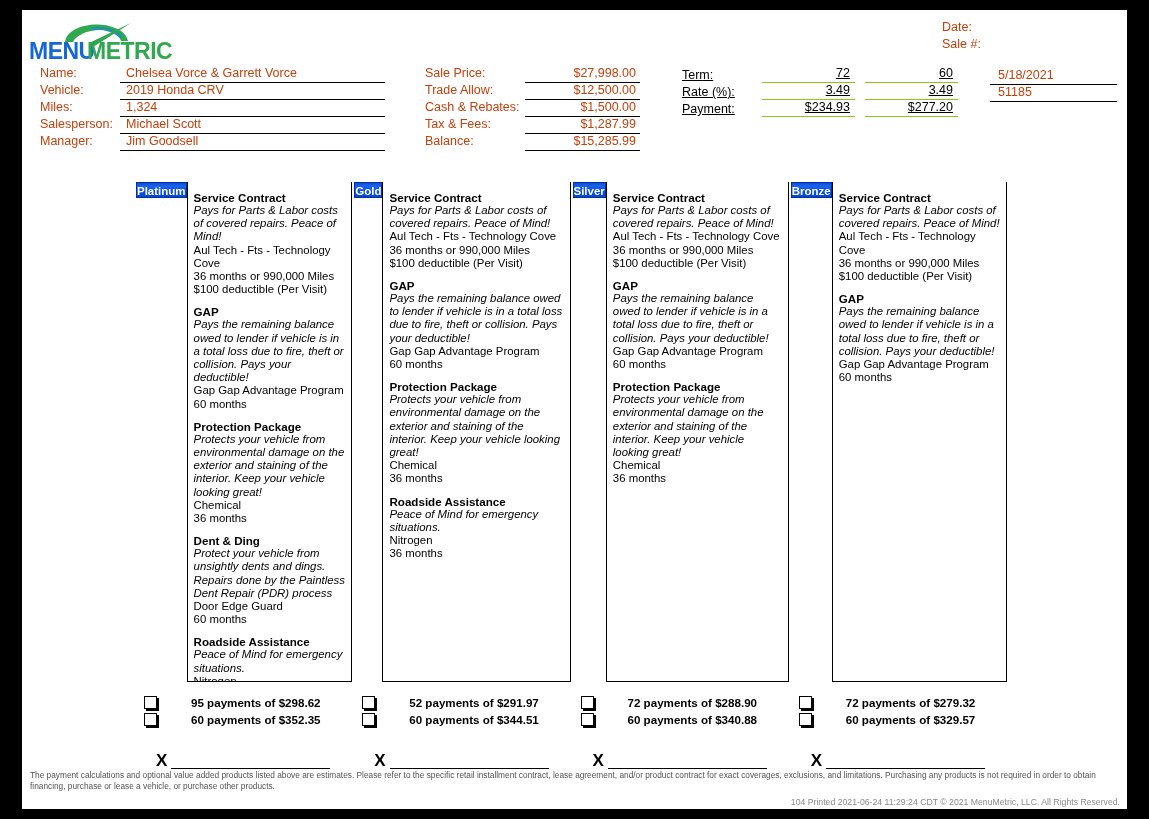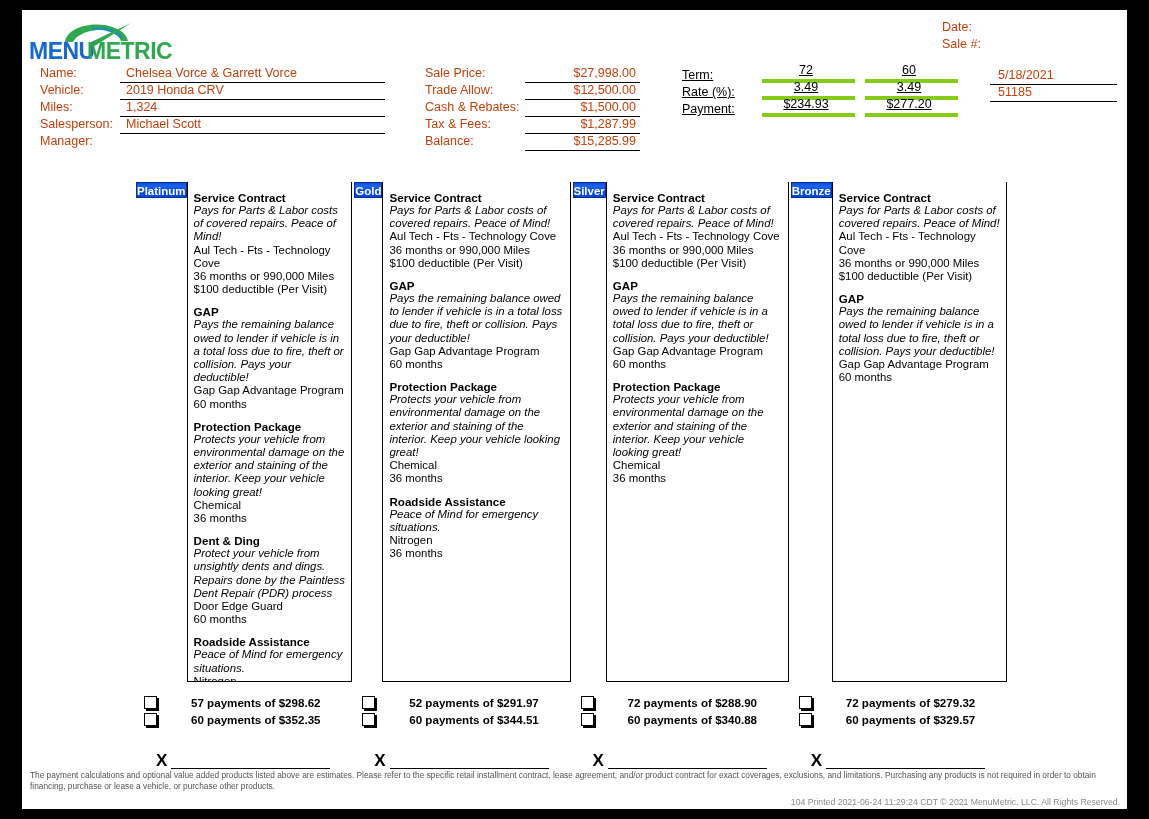--- a/index.html
+++ b/index.html
@@ -40,22 +40,22 @@
   .hdr-mid .val{text-align:right; padding-right:4px;}
 
   .hdr-right{
     position:absolute; left:660px; top:56px; width:340px;
   }
   .fld2{
     display:flex; align-items:flex-end; height:17px; font-size:12.5px;text-decoration:underline;
   }
   .fld2 .lbl{width:80px; flex:none; line-height:15px;}
   .fld2 .v{
-    width:88px; flex:none; border-bottom:4px solid #84cc16;
-    text-align:center; padding-right:5px; line-height:15px; height:16px;
+    width:88px; flex:none; border-bottom:1px solid #84cc16;
+    text-align:right; padding-right:5px; line-height:15px; height:16px;
   }
   .fld2 .gap{width:10px;flex:none;}
 
   .hdr-date{
     position:absolute; left:920px; top:10px; width:175px;
   }
   .hdr-date .fld .lbl{width:48px;}
   .hdr-date .fld .val{padding-left:8px;margin-top:48px;}
 
   
@@ -173,20 +173,21 @@
     <div class="fld">
       <span class="lbl">Miles:</span>
       <span class="val">1,324</span>
     </div>
     <div class="fld">
       <span class="lbl">Salesperson:</span>
       <span class="val">Michael Scott</span>
     </div>
     <div class="fld">
       <span class="lbl">Manager:</span>
+      <span class="val">Jim Goodsell</span>
     </div>
   </div>
 
   <div class="hdr-mid">
     <div class="fld">
       <span class="lbl">Sale Price:</span>
       <span class="val">$27,998.00</span>
     </div>
     <div class="fld">
       <span class="lbl">Trade Allow:</span>
@@ -335,21 +336,21 @@
             <div class="pline">60 months</div>
           </div>
         </div>
       </div>
     </div>
 
   <div class="pays" id="pays">
       <div class="paycol">
         <div class="payrow">
           <span class="cbx"></span>
-          <span class="paytxt">57 payments of $298.62</span>
+          <span class="paytxt">95 payments of $298.62</span>
         </div>
         <div class="payrow">
           <span class="cbx"></span>
           <span class="paytxt">60 payments of $352.35</span>
         </div>
       </div>
       <div class="paycol">
         <div class="payrow">
           <span class="cbx"></span>
           <span class="paytxt">52 payments of $291.97</span>

